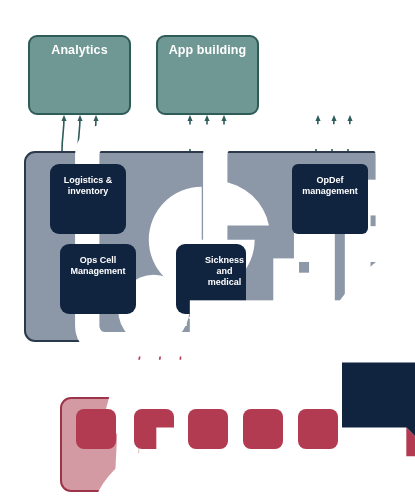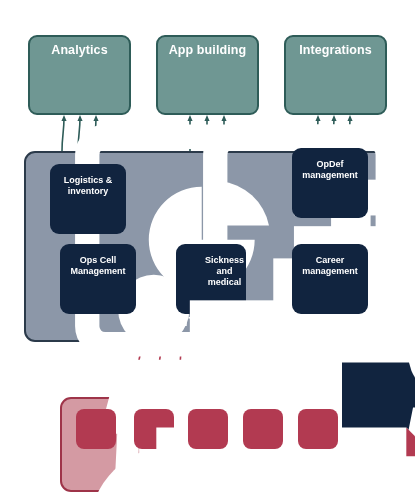--- a/index.html
+++ b/index.html
@@ -127,55 +127,40 @@
               <rect x="26.2" y="14.5" width="5.6" height="5"></rect>
               <rect x="33.4" y="14.5" width="5.6" height="5"></rect>
             <rect x="19" y="21" width="5.6" height="5"></rect>
               <rect x="26.2" y="21" width="5.6" height="5"></rect>
               <rect x="33.4" y="21" width="5.6" height="5"></rect>
           </g>
         </svg>
       </div>
     </div>
 
-    <div class="cap" style="left:284px;top:15px;width:103px;height:80px;">
-      <div class="cap-title">Integrations</div>
-      <div class="cap-icon">
-        <svg width="58" height="46" viewBox="0 0 58 46">
-          <rect x="8" y="2" width="42" height="29" rx="2.5" fill="none" stroke="#fff" stroke-width="3.4"></rect>
-          <rect x="26" y="34" width="6" height="5" fill="#fff"></rect>
-          <rect x="18" y="38" width="22" height="3.6" rx="1.2" fill="#fff"></rect>
-          <g fill="none" stroke="#fff" stroke-width="3" stroke-linecap="round">
-            <path d="M25.5,20.5 L32.5,13.5"></path>
-            <path d="M23.5,13 a4.6,4.6 0 0,1 6.5,0 a4.6,4.6 0 0,1 0,6.5"></path>
-            <path d="M34.5,21 a4.6,4.6 0 0,1 -6.5,0 a4.6,4.6 0 0,1 0,-6.5"></path>
-          </g>
-        </svg>
-      </div>
-    </div>
 
     <div id="ontology-label">ONTOLOGY</div>
 
     <div class="ent" style="left:50px;top:144px;width:76px;height:70px;">
       <div class="ent-icon">
         <svg width="42" height="30" viewBox="0 0 42 30">
           <circle cx="10.5" cy="4.5" r="3.6" fill="#fff"></circle>
           <path d="M7,9.5 L14,9.5 L14.5,17 L12,17 L11.6,29 L9.4,29 L9,18 L8.4,29 L6.2,29 L6.8,17 L5,17 z" fill="#fff"></path>
           <path d="M13.5,11 L20.5,14.5" stroke="#fff" stroke-width="2.2" stroke-linecap="round"></path>
           <rect x="20" y="12" width="8" height="7" fill="#fff"></rect>
           <rect x="29.5" y="10" width="8.5" height="8" fill="#fff"></rect>
           <rect x="20" y="20.5" width="8" height="8" fill="#fff"></rect>
           <rect x="29.5" y="19.5" width="8.5" height="9" fill="#fff"></rect>
         </svg>
       </div>
       <div class="ent-label">Logistics &amp; inventory</div>
     </div>
 
 
-    <div class="ent" style="left:292px;top:128px;width:76px;height:70px;">
+    <div class="ent" style="left:292px;top:144px;width:76px;height:70px;border-radius:6px;">
       <div class="ent-icon">
         <svg width="32" height="32" viewBox="0 0 32 32">
           <circle cx="16" cy="16" r="13.5" fill="none" stroke="#fff" stroke-width="3.2"></circle>
           <rect x="14.4" y="7.5" width="3.2" height="11" rx="1.5" fill="#fff"></rect>
           <circle cx="16" cy="22.4" r="2" fill="#fff"></circle>
         </svg>
       </div>
       <div class="ent-label">OpDef management</div>
     </div>
 
@@ -198,30 +183,20 @@
     <div class="ent" style="left:176px;top:224px;width:70px;height:70px;padding-left:27px;">
       <div class="ent-icon">
         <svg width="30" height="30" viewBox="0 0 30 30">
           <rect x="1" y="1" width="28" height="28" fill="#fff"></rect>
           <path d="M12,5.5 h6 v6 h6 v6 h-6 v6 h-6 v-6 h-6 v-6 h6 z" fill="#11243f"></path>
         </svg>
       </div>
       <div class="ent-label">Sickness and medical</div>
     </div>
 
-    <div class="ent" style="left:292px;top:224px;width:76px;height:70px;">
-      <div class="ent-icon">
-        <svg width="36" height="32" viewBox="0 0 36 32">
-          <circle cx="13.5" cy="4" r="3.4" fill="#fff"></circle>
-          <path d="M10.5,8.5 L16,8.5 L19.5,14 L17.5,15.6 L14.6,12 L14.6,16 L18.6,20 L18.6,26 L15.8,26 L15.8,21.4 L11,17.6 L8.6,23.4 L6,22.2 L9.6,13 z" fill="#fff"></path>
-          <path d="M19,26 L19,21 L25,21 L25,16 L31.5,16 L31.5,26 z" fill="#fff"></path>
-        </svg>
-      </div>
-      <div class="ent-label">Career management</div>
-    </div>
 
     <div class="ds-ic" style="left:76px;top:389px;">
       <svg width="24" height="26" viewBox="0 0 24 26">
         <g fill="#fff">
           <ellipse cx="12" cy="4.4" rx="10" ry="3.9"></ellipse>
           <path d="M2,4.4 v5.2 a10,3.9 0 0,0 20,0 v-5.2 a10,3.9 0 0,1 -20,0 z"></path>
           <path d="M2,11.6 v5.2 a10,3.9 0 0,0 20,0 v-5.2 a10,3.9 0 0,1 -20,0 z"></path>
           <path d="M2,18.8 v2.8 a10,3.9 0 0,0 20,0 v-2.8 a10,3.9 0 0,1 -20,0 z"></path>
         </g>
       </svg>

